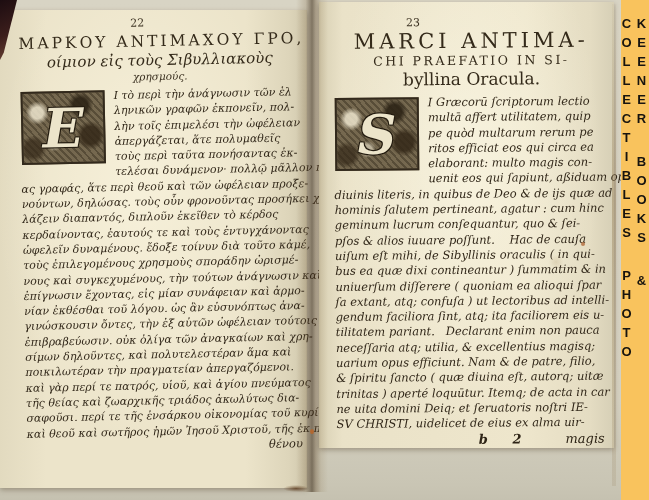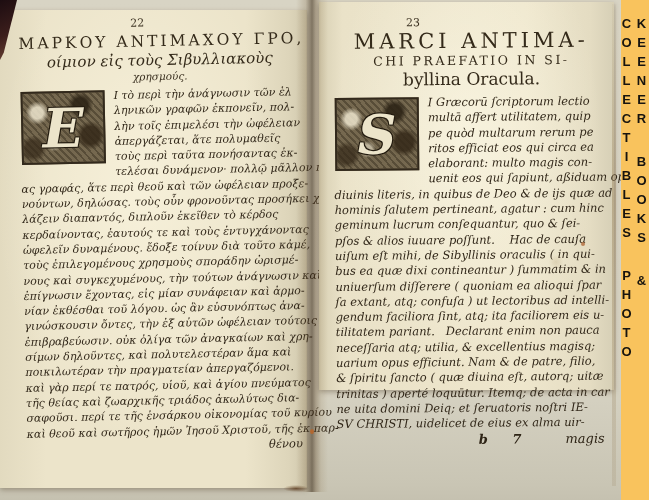--- a/index.html
+++ b/index.html
@@ -13,21 +13,21 @@
     position:absolute; 
     box-shadow:0 2px 5px rgba(70,50,25,.35);
   }
   .page-left{
     left:0; top:10px; width:307px; height:478px;
     background:
       radial-gradient(ellipse at 45% 38%, rgba(255,250,230,.55) 0%, rgba(255,250,230,0) 60%),
       linear-gradient(90deg,#e2dabf 0%, #ece4ca 15%, #ece4ca 80%, #ddd5ba 94%, #cfc7ac 100%);
   }
   .page-right{
-    left:319px; top:2px; width:295px; height:388px;
+    left:319px; top:2px; width:295px; height:446px;
     background:
       radial-gradient(ellipse at 50% 35%, rgba(255,252,235,.6) 0%, rgba(255,252,235,0) 65%),
       linear-gradient(90deg,#d8d0b4 0%, #eae2c8 8%, #eee6cc 70%, #e4dcc2 92%, #d6cfb6 100%);
   }
   
   .gutter{
     position:absolute; left:296px; top:0; width:32px; height:492px;
     background:linear-gradient(90deg,
       rgba(110,85,50,0) 0%, rgba(110,85,50,.22) 30%,
       rgba(55,38,18,.55) 50%, rgba(90,65,35,.35) 62%,
@@ -178,21 +178,21 @@
             <div class="line">gendum faciliora ſint, atq; ita faciliorem eis u-</div>
             <div class="line">tilitatem pariant.   Declarant enim non pauca</div>
             <div class="line">neceſſaria atq; utilia, &amp; excellentius magisq;</div>
             <div class="line">uarium opus efficiunt. Nam &amp; de patre, filio,</div>
             <div class="line">&amp; ſpiritu ſancto ( quæ diuina eſt, autorq; uitæ</div>
             <div class="line">trinitas ) aperté loquūtur. Itemq; de acta in car</div>
             <div class="line">ne uita domini Deiq; et ſeruatoris noſtri IE-</div>
             <div class="line">SV CHRISTI, uidelicet de eius ex alma uir-</div>
           </div>
         <div class="sig-row">
-          <span class="sig-mark">b 7</span>
+          <span class="sig-mark">b 2</span>
           <span class="sig-catch">magis</span>
         </div>
       </div>
     </div>
   </div>
 
   <div class="gutter"></div>
   <div class="corner-dark"></div>
   <div class="right-page-edge"></div>
   <div class="bottom-smudge"></div>

